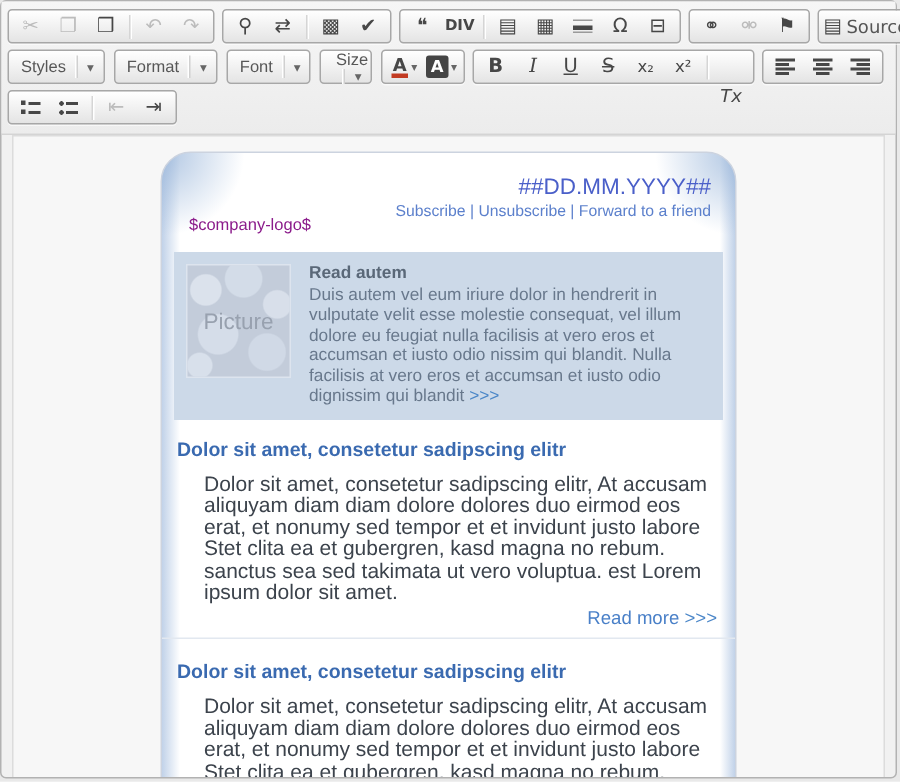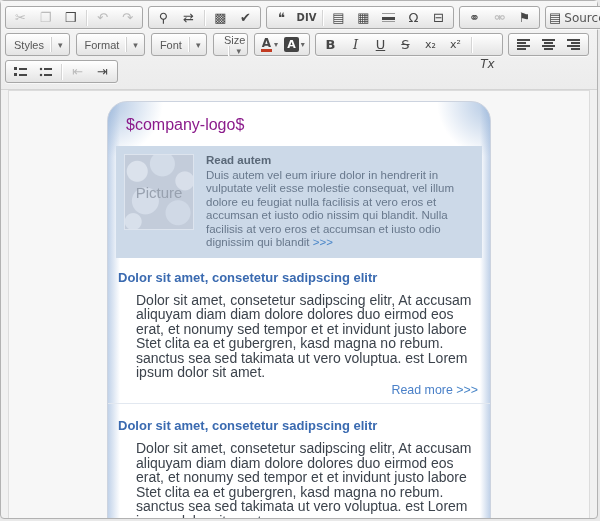--- a/index.html
+++ b/index.html
@@ -77,21 +77,21 @@
     background:
       radial-gradient(circle 55px at 0px 0px,rgba(148,178,216,.75),rgba(255,255,255,0) 55px),
       radial-gradient(circle 55px at 384px 0px,rgba(148,178,216,.75),rgba(255,255,255,0) 55px),
       linear-gradient(to right,rgba(160,186,221,.65),rgba(255,255,255,0) 12px,
         rgba(255,255,255,0) 372px,rgba(160,186,221,.65)),
       linear-gradient(to top,rgba(160,186,221,.8),rgba(255,255,255,0) 18px),
       #ffffff;
     padding:10px 0 14px 0;}
   .mhead{display:flex;justify-content:space-between;align-items:flex-start;
     padding:4px 16px 10px 18px;}
-  .logo{color:#8b1b8b;font-size:16px;}
+  .logo{color:#8b1b8b;font-size:11px;margin-top:28px;}
   .hright{text-align:right;}
   .mdate{color:#4a5fc9;font-size:15px;}
   .mlinks{color:#5c80cc;font-size:10.5px;margin-top:2px;cursor:pointer;}
   .feature{margin:2px 8px 0 8px;background:#ccd9e8;padding:8px;display:flex;gap:12px;}
   .pic{flex:0 0 70px;width:70px;height:76px;border:1px solid #dde4ee;box-sizing:border-box;
     display:flex;align-items:center;justify-content:center;color:#98a1af;font-size:15px;
     background-color:#c3ccda;
     background-image:
       radial-gradient(circle at 18% 22%,#dbe2ec 0 10px,rgba(0,0,0,0) 11px),
       radial-gradient(circle at 55% 12%,#d3dce8 0 12px,rgba(0,0,0,0) 13px),
@@ -284,20 +284,24 @@
       </span>
     </div>
   </div>
 
   <div class="contents">
 
     <div class="mail">
 
       <div class="mhead">
         <span class="logo">$company-logo$</span>
+        <span class="hright">
+          <div class="mdate">##DD.MM.YYYY##</div>
+          <div class="mlinks">Subscribe | Unsubscribe | Forward to a friend</div>
+        </span>
       </div>
 
       <div class="feature">
         <span class="pic">
           <span>Picture</span>
         </span>
         <span class="ftext">
           <div class="ftitle">Read autem</div>
           <span>Duis autem vel eum iriure dolor in hendrerit in vulputate velit esse molestie consequat, vel illum dolore eu feugiat nulla facilisis at vero eros et accumsan et iusto odio nissim qui blandit. Nulla facilisis at vero eros et accumsan et iusto odio dignissim qui blandit </span><span class="more">&gt;&gt;&gt;</span>
         </span>

